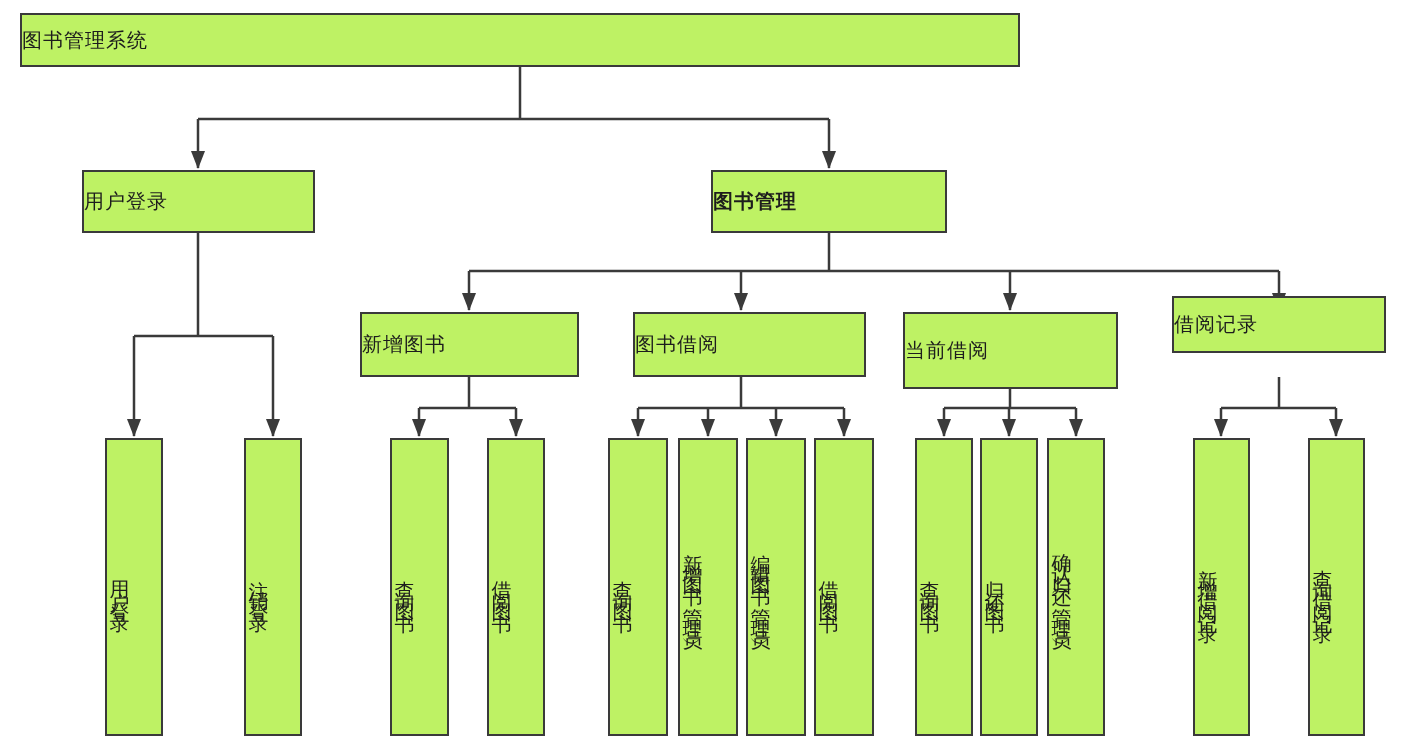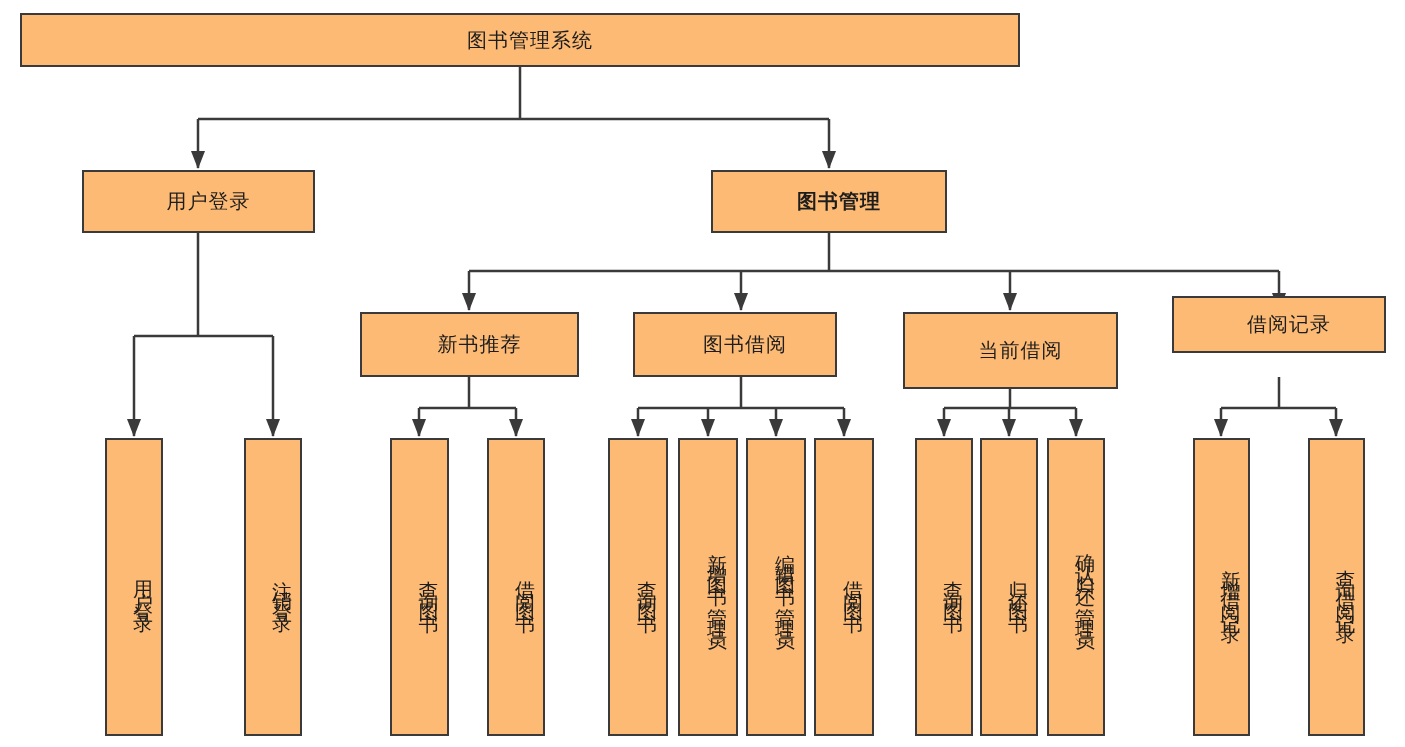--- a/index.html
+++ b/index.html
@@ -2,36 +2,36 @@
 <html><head>
 <meta charset="utf-8">
 <style>
   html,body{margin:0;padding:0;background:#ffffff;}
   #stage{
     position:relative;width:1405px;height:747px;background:#ffffff;overflow:hidden;
     font-family:"Liberation Sans","DejaVu Sans",sans-serif;
   }
   #wires{position:absolute;left:0;top:0;width:1405px;height:747px;}
   .box{
-    position:absolute;background:#fdba74;border:2.5px solid #3a3a3a;
-    display:flex;align-items:center;justify-content:center;
-    box-sizing:border-box;color:#1d1d1d;padding-left:20px;
+    position:absolute;background:#bef264;border:2.5px solid #3a3a3a;
+    display:flex;align-items:center;justify-content:flex-start;
+    box-sizing:border-box;color:#1d1d1d;
   }
   .hbox span{font-size:20px;letter-spacing:1px;white-space:nowrap;}
   .vbox span{
     writing-mode:vertical-rl;text-orientation:mixed;
     font-size:20px;letter-spacing:11px;white-space:nowrap;
   }
   
   .b-root{left:20px;top:13px;width:1000px;height:54px;}
   .b-user{left:82px;top:170px;width:233px;height:63px;}
   .b-mgmt{left:711px;top:170px;width:236px;height:63px;font-weight:bold;}
   
   .b-newbook{left:360px;top:312px;width:219px;height:65px;}
-  .b-borrow{left:633px;top:312px;width:204px;height:65px;}
+  .b-borrow{left:633px;top:312px;width:233px;height:65px;}
   .b-current{left:903px;top:312px;width:215px;height:77px;}
   .b-records{left:1172px;top:296px;width:214px;height:57px;}
   
   .leaf{top:438px;height:298px;}
   .b-ul1{left:105px;width:58px;}
   .b-ul2{left:244px;width:58px;}
   .b-nb1{left:390px;width:59px;}
   .b-nb2{left:487px;width:58px;}
   .b-bb1{left:608px;width:60px;}
   .b-bb2{left:678px;width:60px;}
@@ -98,21 +98,21 @@
   </div>
 
   <div class="box hbox b-user">
     <span>用户登录</span>
   </div>
   <div class="box hbox b-mgmt">
     <span>图书管理</span>
   </div>
 
   <div class="box hbox b-newbook">
-    <span>新书推荐</span>
+    <span>新增图书</span>
   </div>
   <div class="box hbox b-borrow">
     <span>图书借阅</span>
   </div>
   <div class="box hbox b-current">
     <span>当前借阅</span>
   </div>
   <div class="box hbox b-records">
     <span>借阅记录</span>
   </div>

